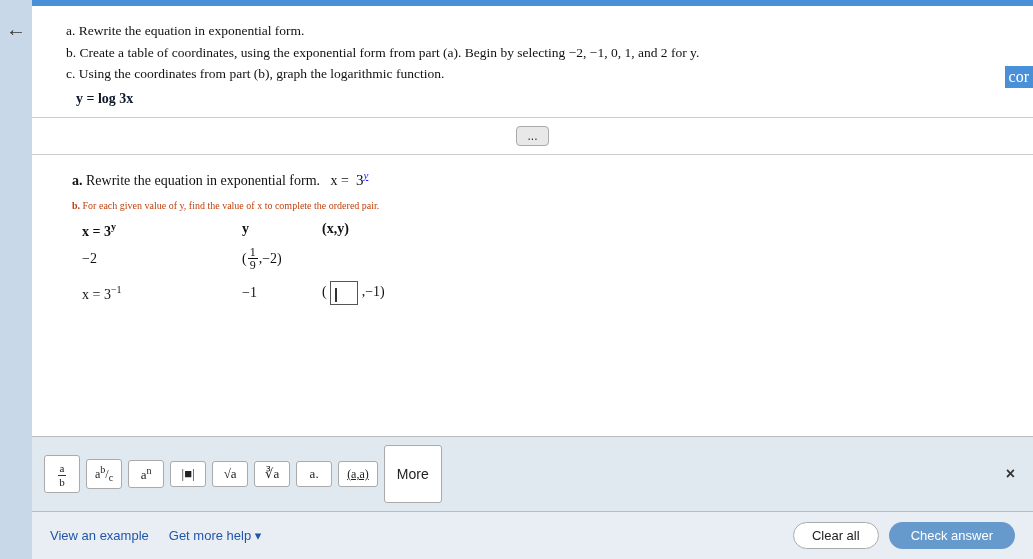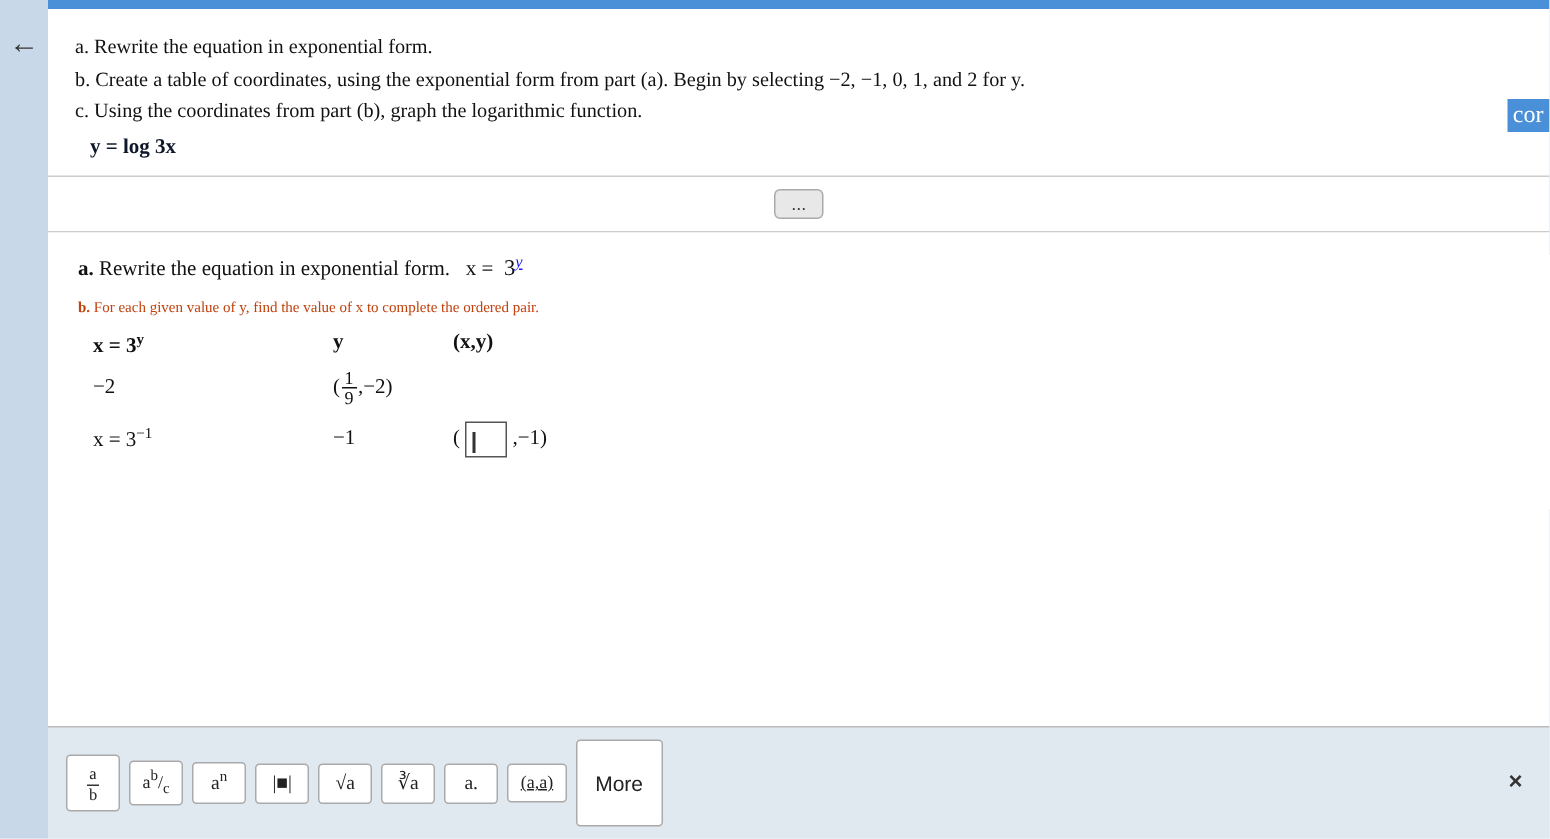--- a/index.html
+++ b/index.html
@@ -31,21 +31,21 @@
       position: relative;
     }
 
     .top-bar {
       background: #4a90d9;
       height: 6px;
       width: 100%;
     }
 
     .question-header {
-      padding: 14px 18px 10px 18px;
+      padding: 14px 18px 10px 34px;
       background: #fff;
       border-bottom: 1px solid #ccc;
       position: relative;
     }
 
     .question-header p {
       font-size: 13.5px;
       line-height: 1.6;
       color: #111;
     }
@@ -84,20 +84,21 @@
       font-size: 12px;
       cursor: pointer;
       color: #333;
     }
 
     .answer-area {
       flex: 1;
       padding: 14px 20px;
       background: #fff;
       overflow-y: auto;
+      margin-left: 20px;
     }
 
     .part-a {
       font-size: 14px;
       margin-bottom: 12px;
       color: #111;
     }
 
     .part-a .label {
       font-weight: bold;
@@ -376,13 +377,23 @@
     <button class="toolbar-btn" title="Decimal">
       <span style="font-size:13px;">a.</span>
     </button>
     <button class="toolbar-btn" title="Ordered pair">
       <span style="font-size:12px;text-decoration:underline;">(a,a)</span>
     </button>
     <button class="more-btn">More</button>
     <button class="close-btn">×</button>
   </div>
 
+  <div class="bottom-bar">
+    <div class="bottom-links">
+      <a class="bottom-link">View an example</a>
+      <a class="bottom-link">Get more help ▾</a>
+    </div>
+    <div class="bottom-right">
+      <button class="clear-all-btn">Clear all</button>
+      <button class="check-btn">Check answer</button>
+    </div>
+  </div>
 </div>
 
 </body></html>

